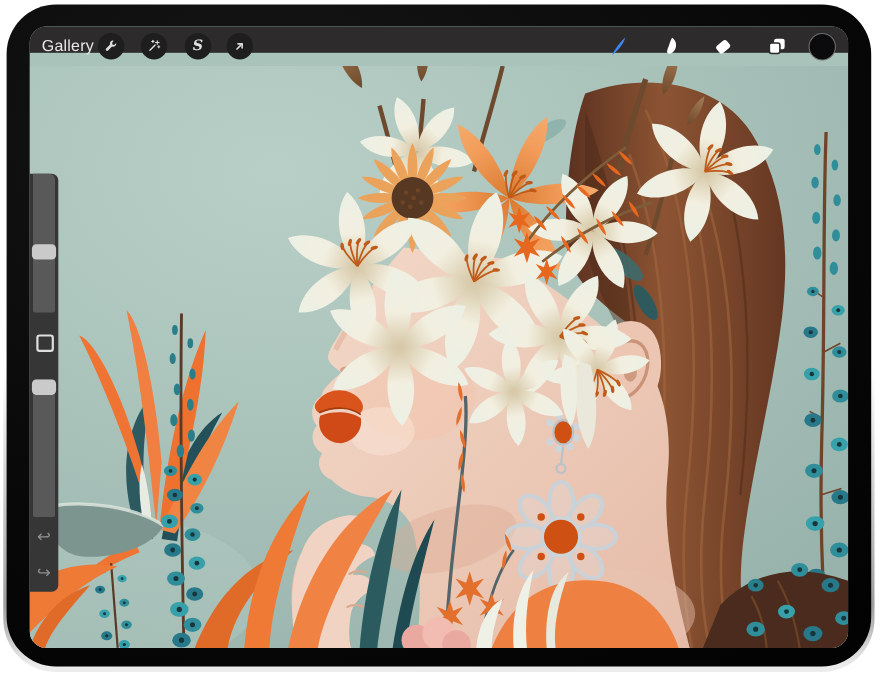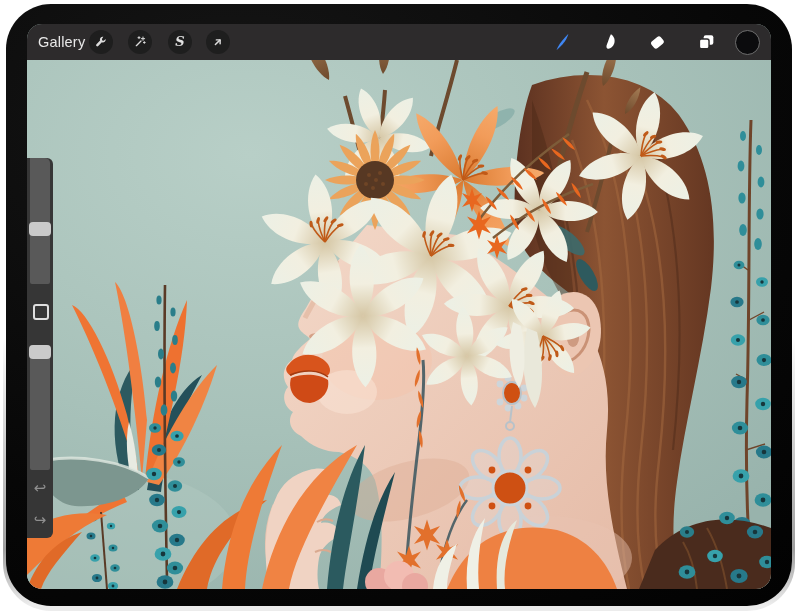--- a/index.html
+++ b/index.html
@@ -15,21 +15,21 @@
   .tablet-body{
     position:absolute;left:6px;top:4px;width:786px;height:602px;border-radius:45px;
     background:radial-gradient(120% 120% at 30% 20%, #161616 0%, #070707 55%, #000 100%);
   }
   
   .screen{
     position:absolute;left:27px;top:24px;width:744px;height:565px;border-radius:15px;
     overflow:hidden;background:#a9c3bb;
   }
   .toolbar{
-    position:absolute;left:0;top:0;width:744px;height:36px;background:#2d2b2c;z-index:5;
+    position:absolute;left:0;top:0;width:744px;height:24px;background:#2d2b2c;z-index:5;
   }
   .gallery-label{
     position:absolute;left:11px;top:0;height:36px;line-height:36px;
     color:#e8e8e8;font-size:14.5px;letter-spacing:.2px;cursor:pointer;
   }
   .tool-circle{
     position:absolute;top:6px;width:24px;height:24px;border-radius:50%;
     background:#1e1e1e;display:flex;align-items:center;justify-content:center;
   }
   .tool-plain{

